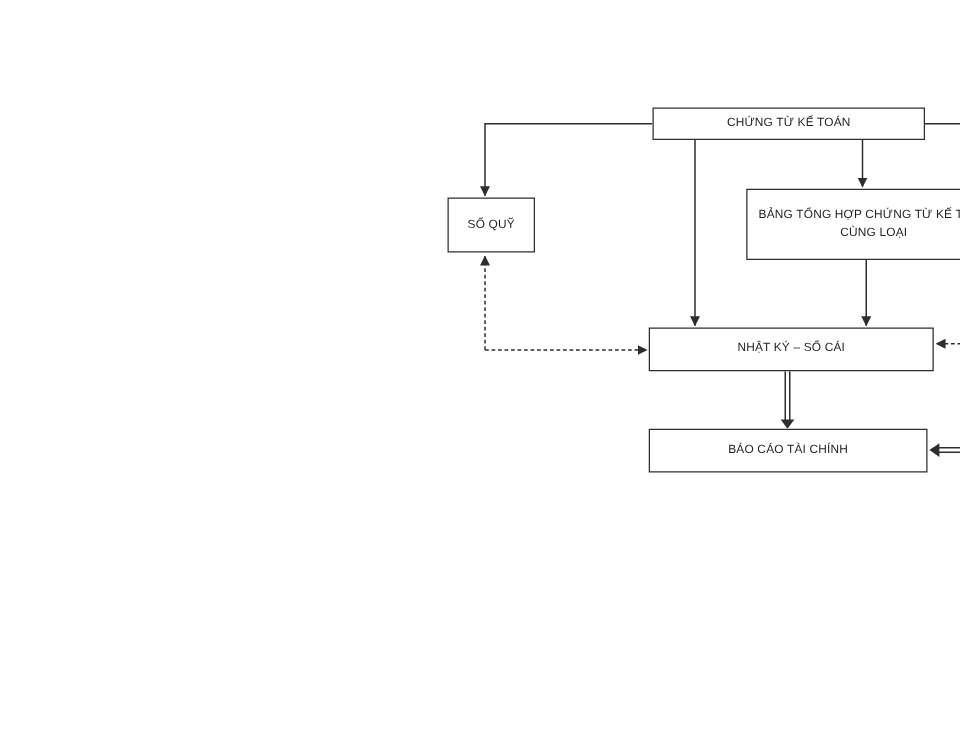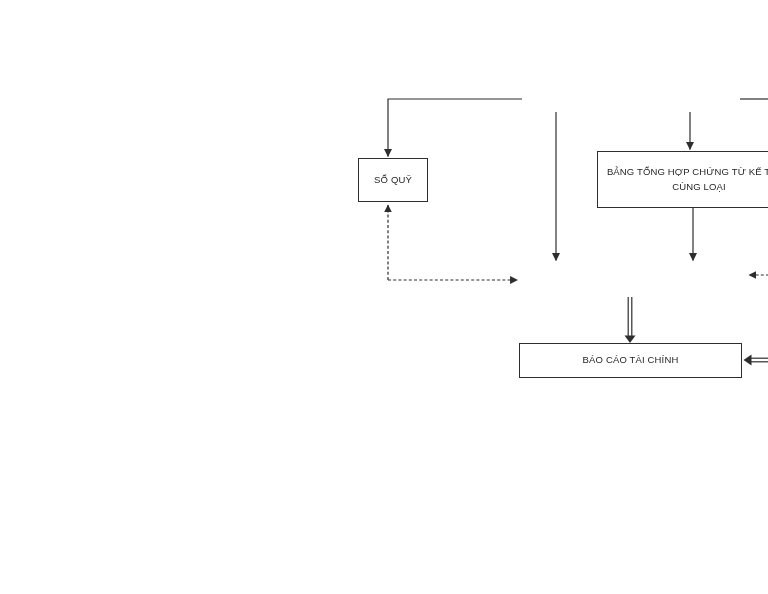--- a/index.html
+++ b/index.html
@@ -79,27 +79,33 @@
       <polygon class="arrowhead" points="624.5,335.5 635.5,335.5 630,343"></polygon>
     </g>
 
     <g>
       <path class="wire" d="M769,358.2 H751"></path>
       <path class="wire" d="M769,361.8 H751"></path>
       <polygon class="arrowhead" points="751.5,354.5 751.5,365.5 743.5,360"></polygon>
     </g>
   </svg>
 
+  <div class="node" id="node-ctkt">
+    <span>CHỨNG TỪ KẾ TOÁN</span>
+  </div>
 
   <div class="node" id="node-soquy">
     <span>SỔ QUỸ</span>
   </div>
 
   <div class="node" id="node-bth">
     <span>BẢNG TỔNG HỢP CHỨNG TỪ KẾ TOÁN CÙNG LOẠI</span>
   </div>
 
+  <div class="node" id="node-nksc">
+    <span>NHẬT KÝ – SỔ CÁI</span>
+  </div>
 
   <div class="node" id="node-bctc">
     <span>BÁO CÁO TÀI CHÍNH</span>
   </div>
 
 </div>
 
 </body></html>

